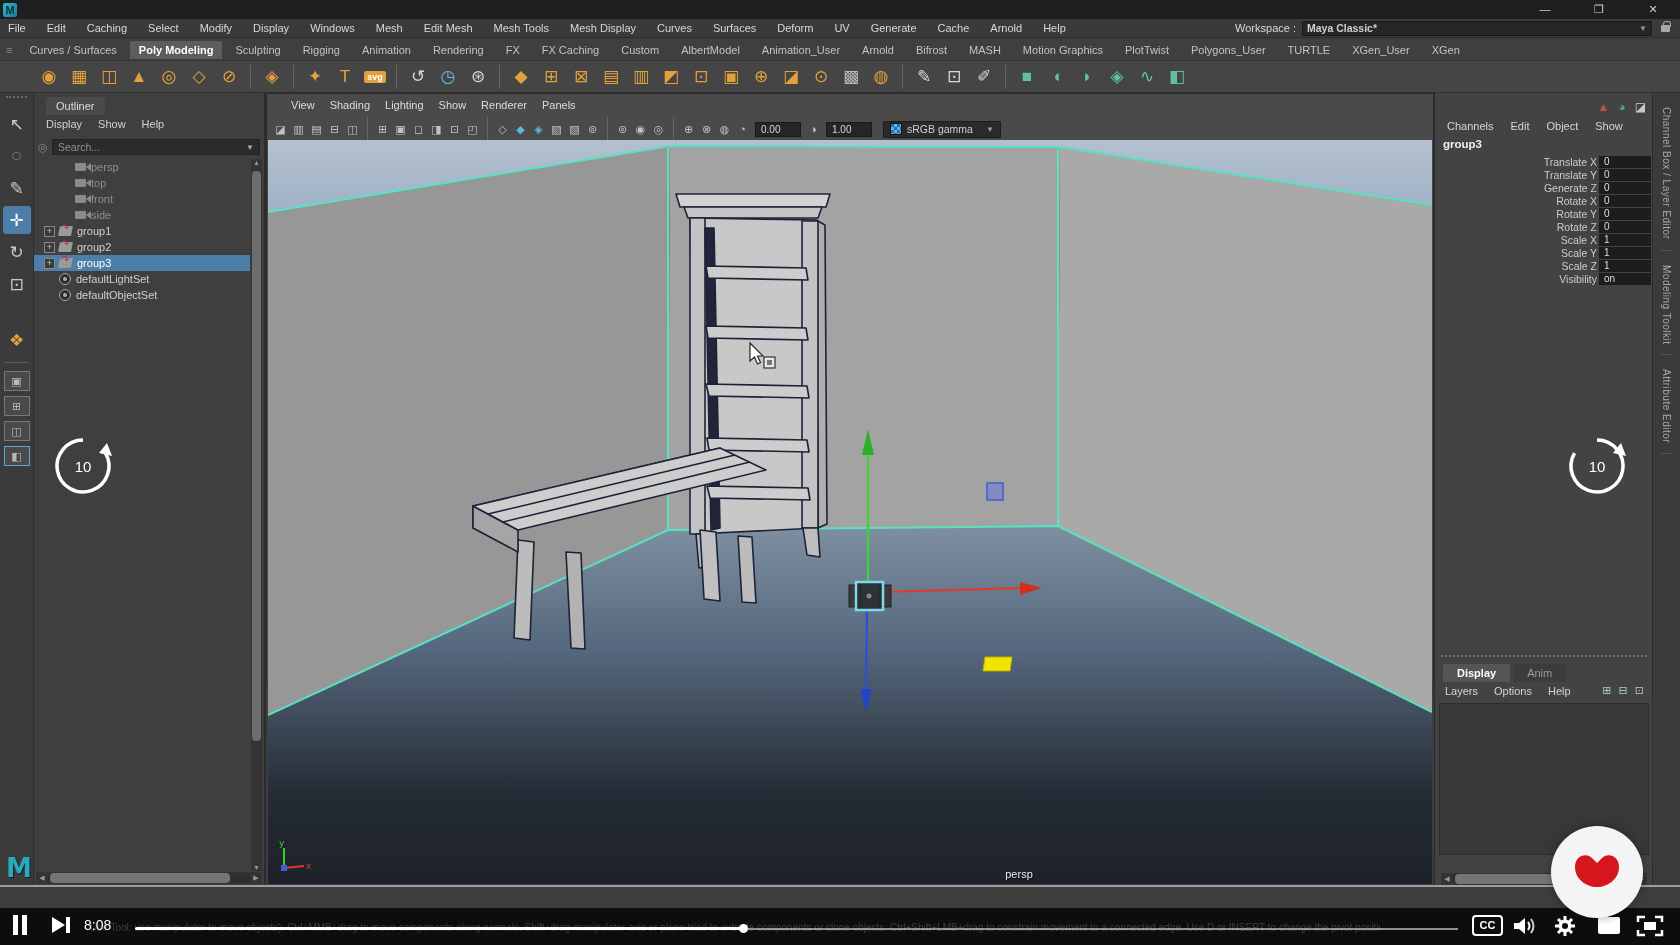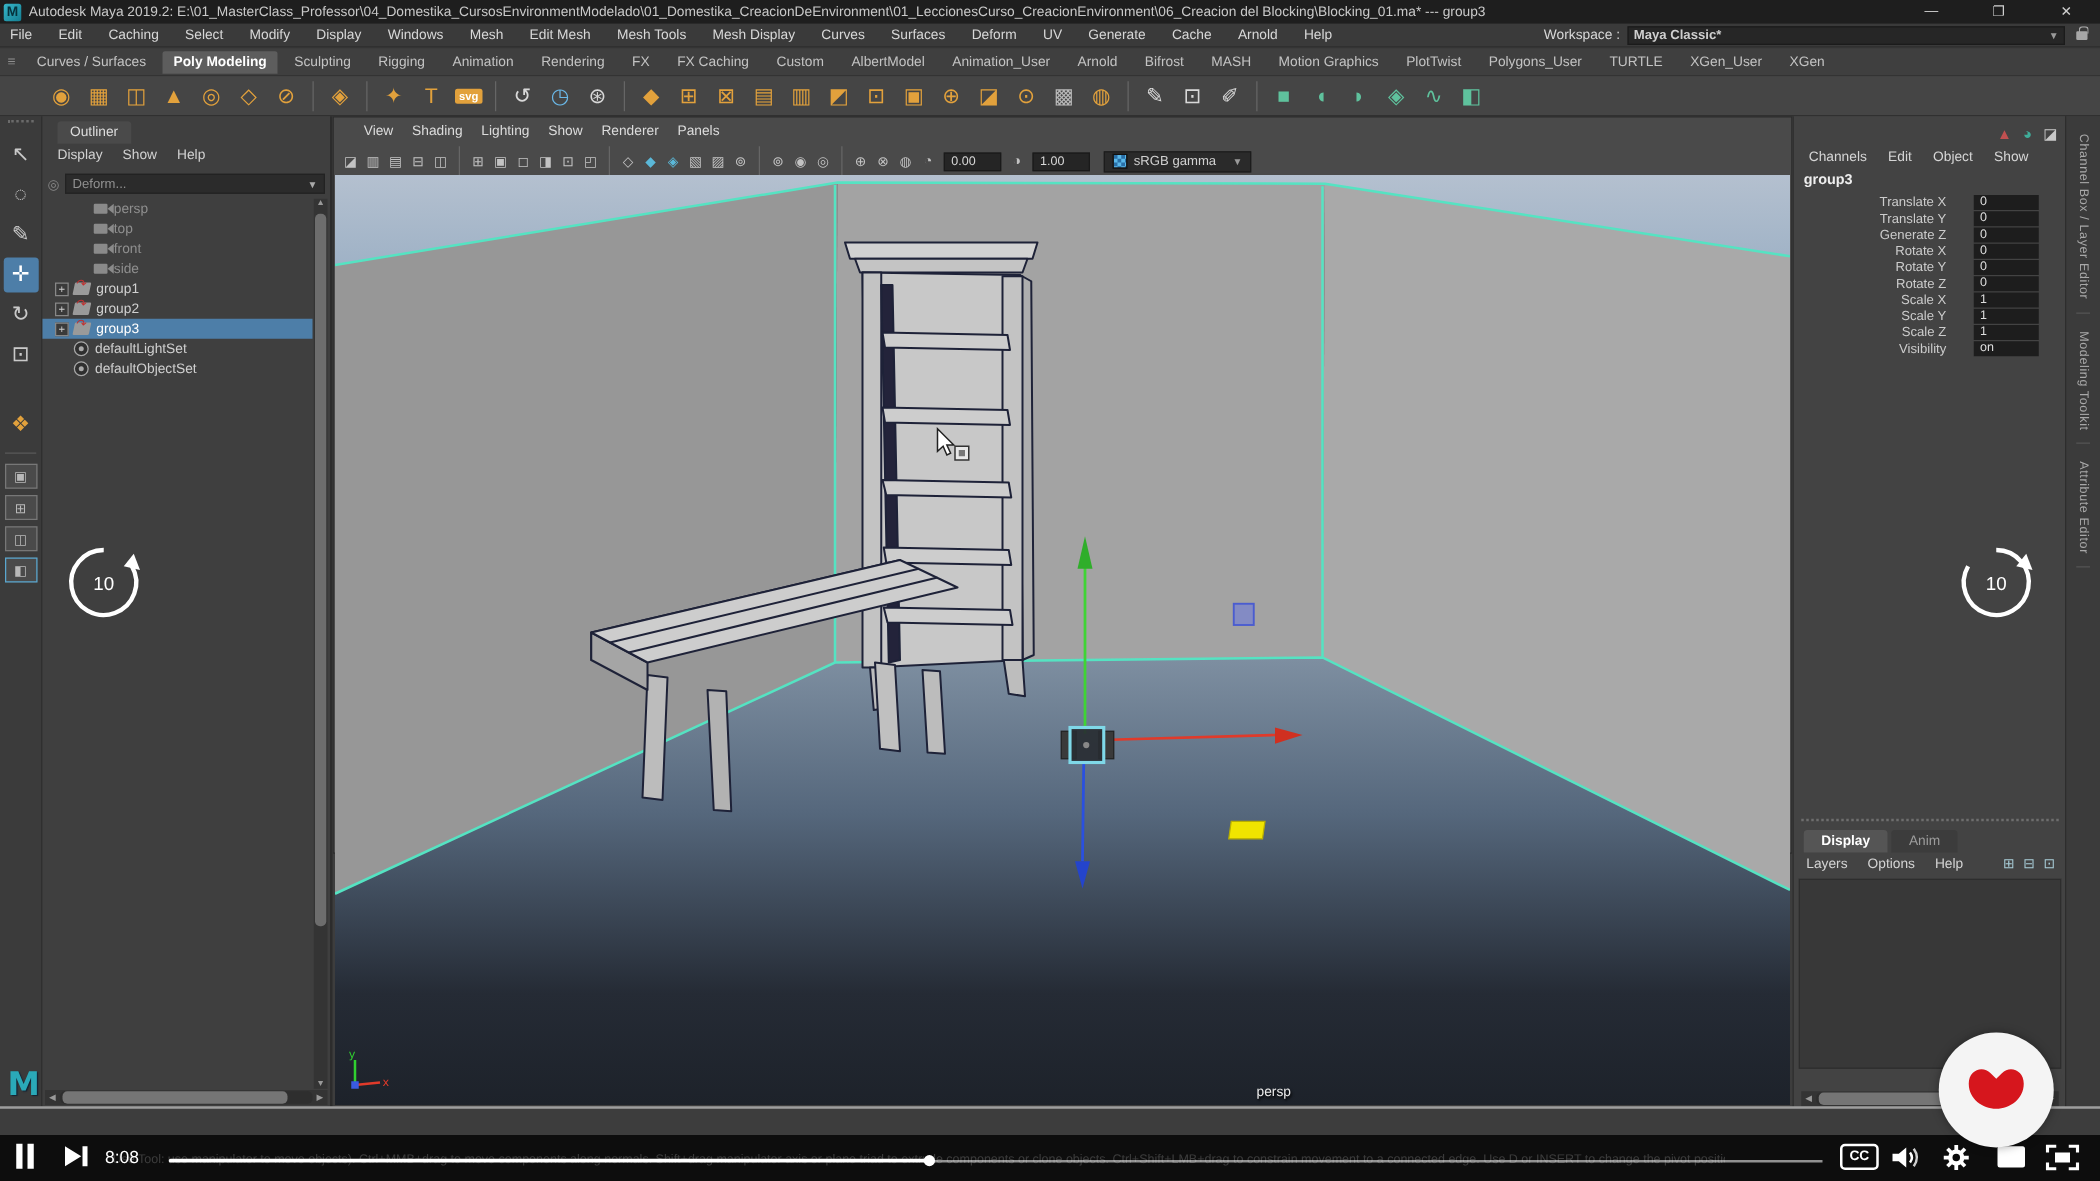--- a/index.html
+++ b/index.html
@@ -111,21 +111,21 @@
   #persp-label { position:absolute; left:722px; top:774px; width:60px; text-align:center; color:#ececec;
     font-size:11px; text-shadow:1px 1px 2px #000; z-index:5;}
 
   
   #channelbox { left:1434px; top:93px; width:218px; height:793px; background:#434343; border-left:1px solid #2c2c2c;}
   #cb-top-icons { position:absolute; right:6px; top:7px; display:flex; gap:9px; font-size:12px;}
   #cb-menus { position:absolute; left:12px; top:27px; display:flex; gap:17px; color:#d6d6d6; font-size:11px;}
   #cb-object { position:absolute; left:8px; top:45px; color:#efefef; font-size:11.5px; font-weight:bold;}
   #cb-rows { position:absolute; left:0; top:62px; width:218px;}
   .cb-row { height:13px; display:flex; align-items:center; }
-  .cb-label { width:144px; text-align:right; color:#cccccc; font-size:10.5px; padding-right:22px;}
+  .cb-label { width:164px; text-align:right; color:#cccccc; font-size:10.5px; padding-right:2px;}
   .cb-value { width:52px; height:12px; background:#1d1d1d; color:#dedede; font-size:10px; padding-left:5px; line-height:12px;}
   #layer-sep { position:absolute; left:6px; top:562px; width:206px; border-top:2px dotted #6e6e6e;}
   #layer-tabs { position:absolute; left:8px; top:571px; display:flex; gap:3px; font-size:11px;}
   .layer-tab { padding:3px 14px; color:#9c9c9c; background:#3c3c3c; border-radius:3px 3px 0 0;}
   .layer-tab.active { background:#555555; color:#ffffff; font-weight:bold;}
   #layer-menus { position:absolute; left:10px; top:592px; display:flex; gap:16px; color:#d4d4d4; font-size:11px;justify-content:flex-end;}
   #layer-btns { position:absolute; right:8px; top:591px; display:flex; gap:7px; color:#a8cdd8; font-size:11px;}
   #layer-area { position:absolute; left:4px; top:610px; width:210px; height:152px; background:#383838; border:1px solid #2d2d2d;}
 
   
@@ -167,21 +167,20 @@
     border-radius:50%; z-index:55; box-shadow:0 0 8px rgba(0,0,0,0.35); display:flex; align-items:center; justify-content:center;}
   #cursor { position:absolute; left:744px; top:341px; z-index:70;}
 </style>
 </head>
 <body>
 
 <div id="stage">
 
   <div class="abs" id="titlebar">
     <div id="maya-badge">M</div>
-    <div id="title-text">Autodesk Maya 2019.2: E:\01_MasterClass_Professor\04_Domestika_CursosEnvironmentModelado\01_Domestika_CreacionDeEnvironment\01_LeccionesCurso_CreacionEnvironment\06_Creacion del Blocking\Blocking_01.ma*  ---  group3</div>
     <div id="winbtns">
       <span>—</span>
       <span>❐</span>
       <span>✕</span>
     </div>
   </div>
 
   <div class="abs" id="menubar">
     <div id="menu-items">
 
@@ -317,21 +316,21 @@
     <div id="outliner-tab">Outliner</div>
     <div id="outliner-menus">
 
     <span>Display</span>
         <span>Show</span>
         <span>Help</span>
       </div>
     <div id="outliner-search-row">
       <span id="outliner-filter">◎</span>
       <div id="outliner-search">
-        <span>Deform...</span>
+        <span>Search...</span>
         <span class="arrow">▼</span>
       </div>
     </div>
     <div id="outliner-list">
 
         <div class="ol-row dim t-camera">
           <span class="ol-exp">+</span>
           <span class="ol-ico"></span>
           <span class="ol-label">persp</span>
         </div>

